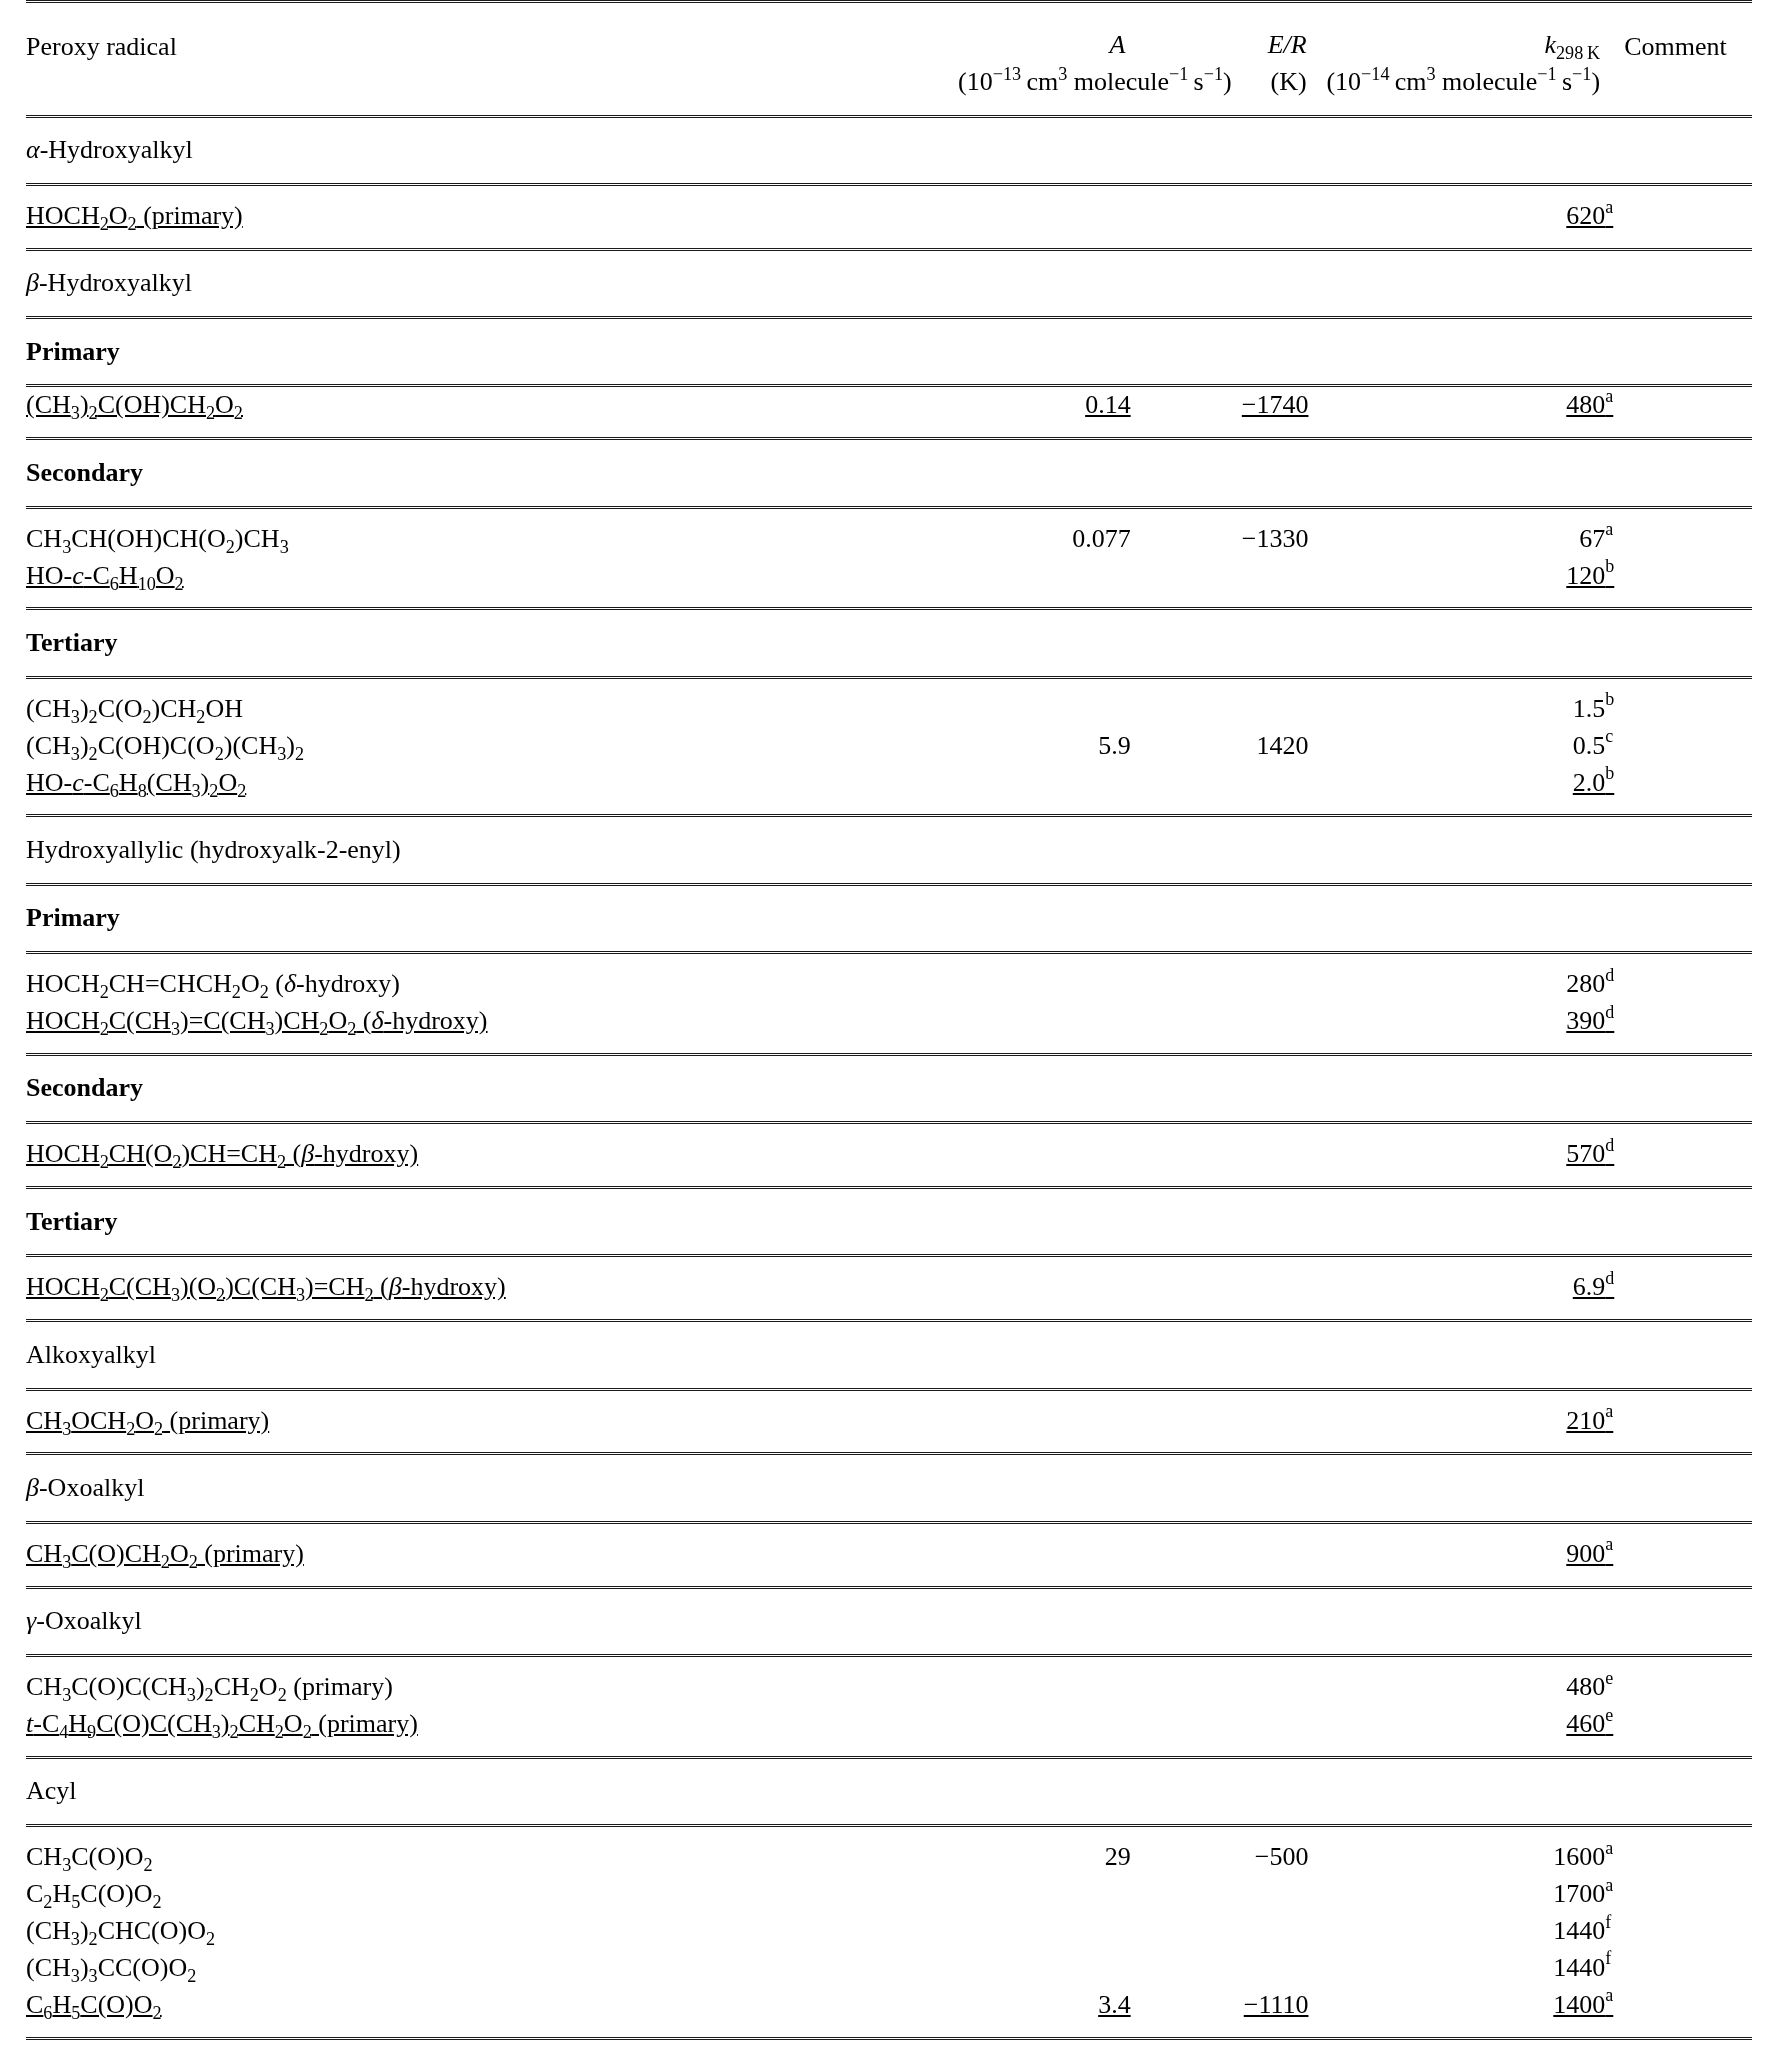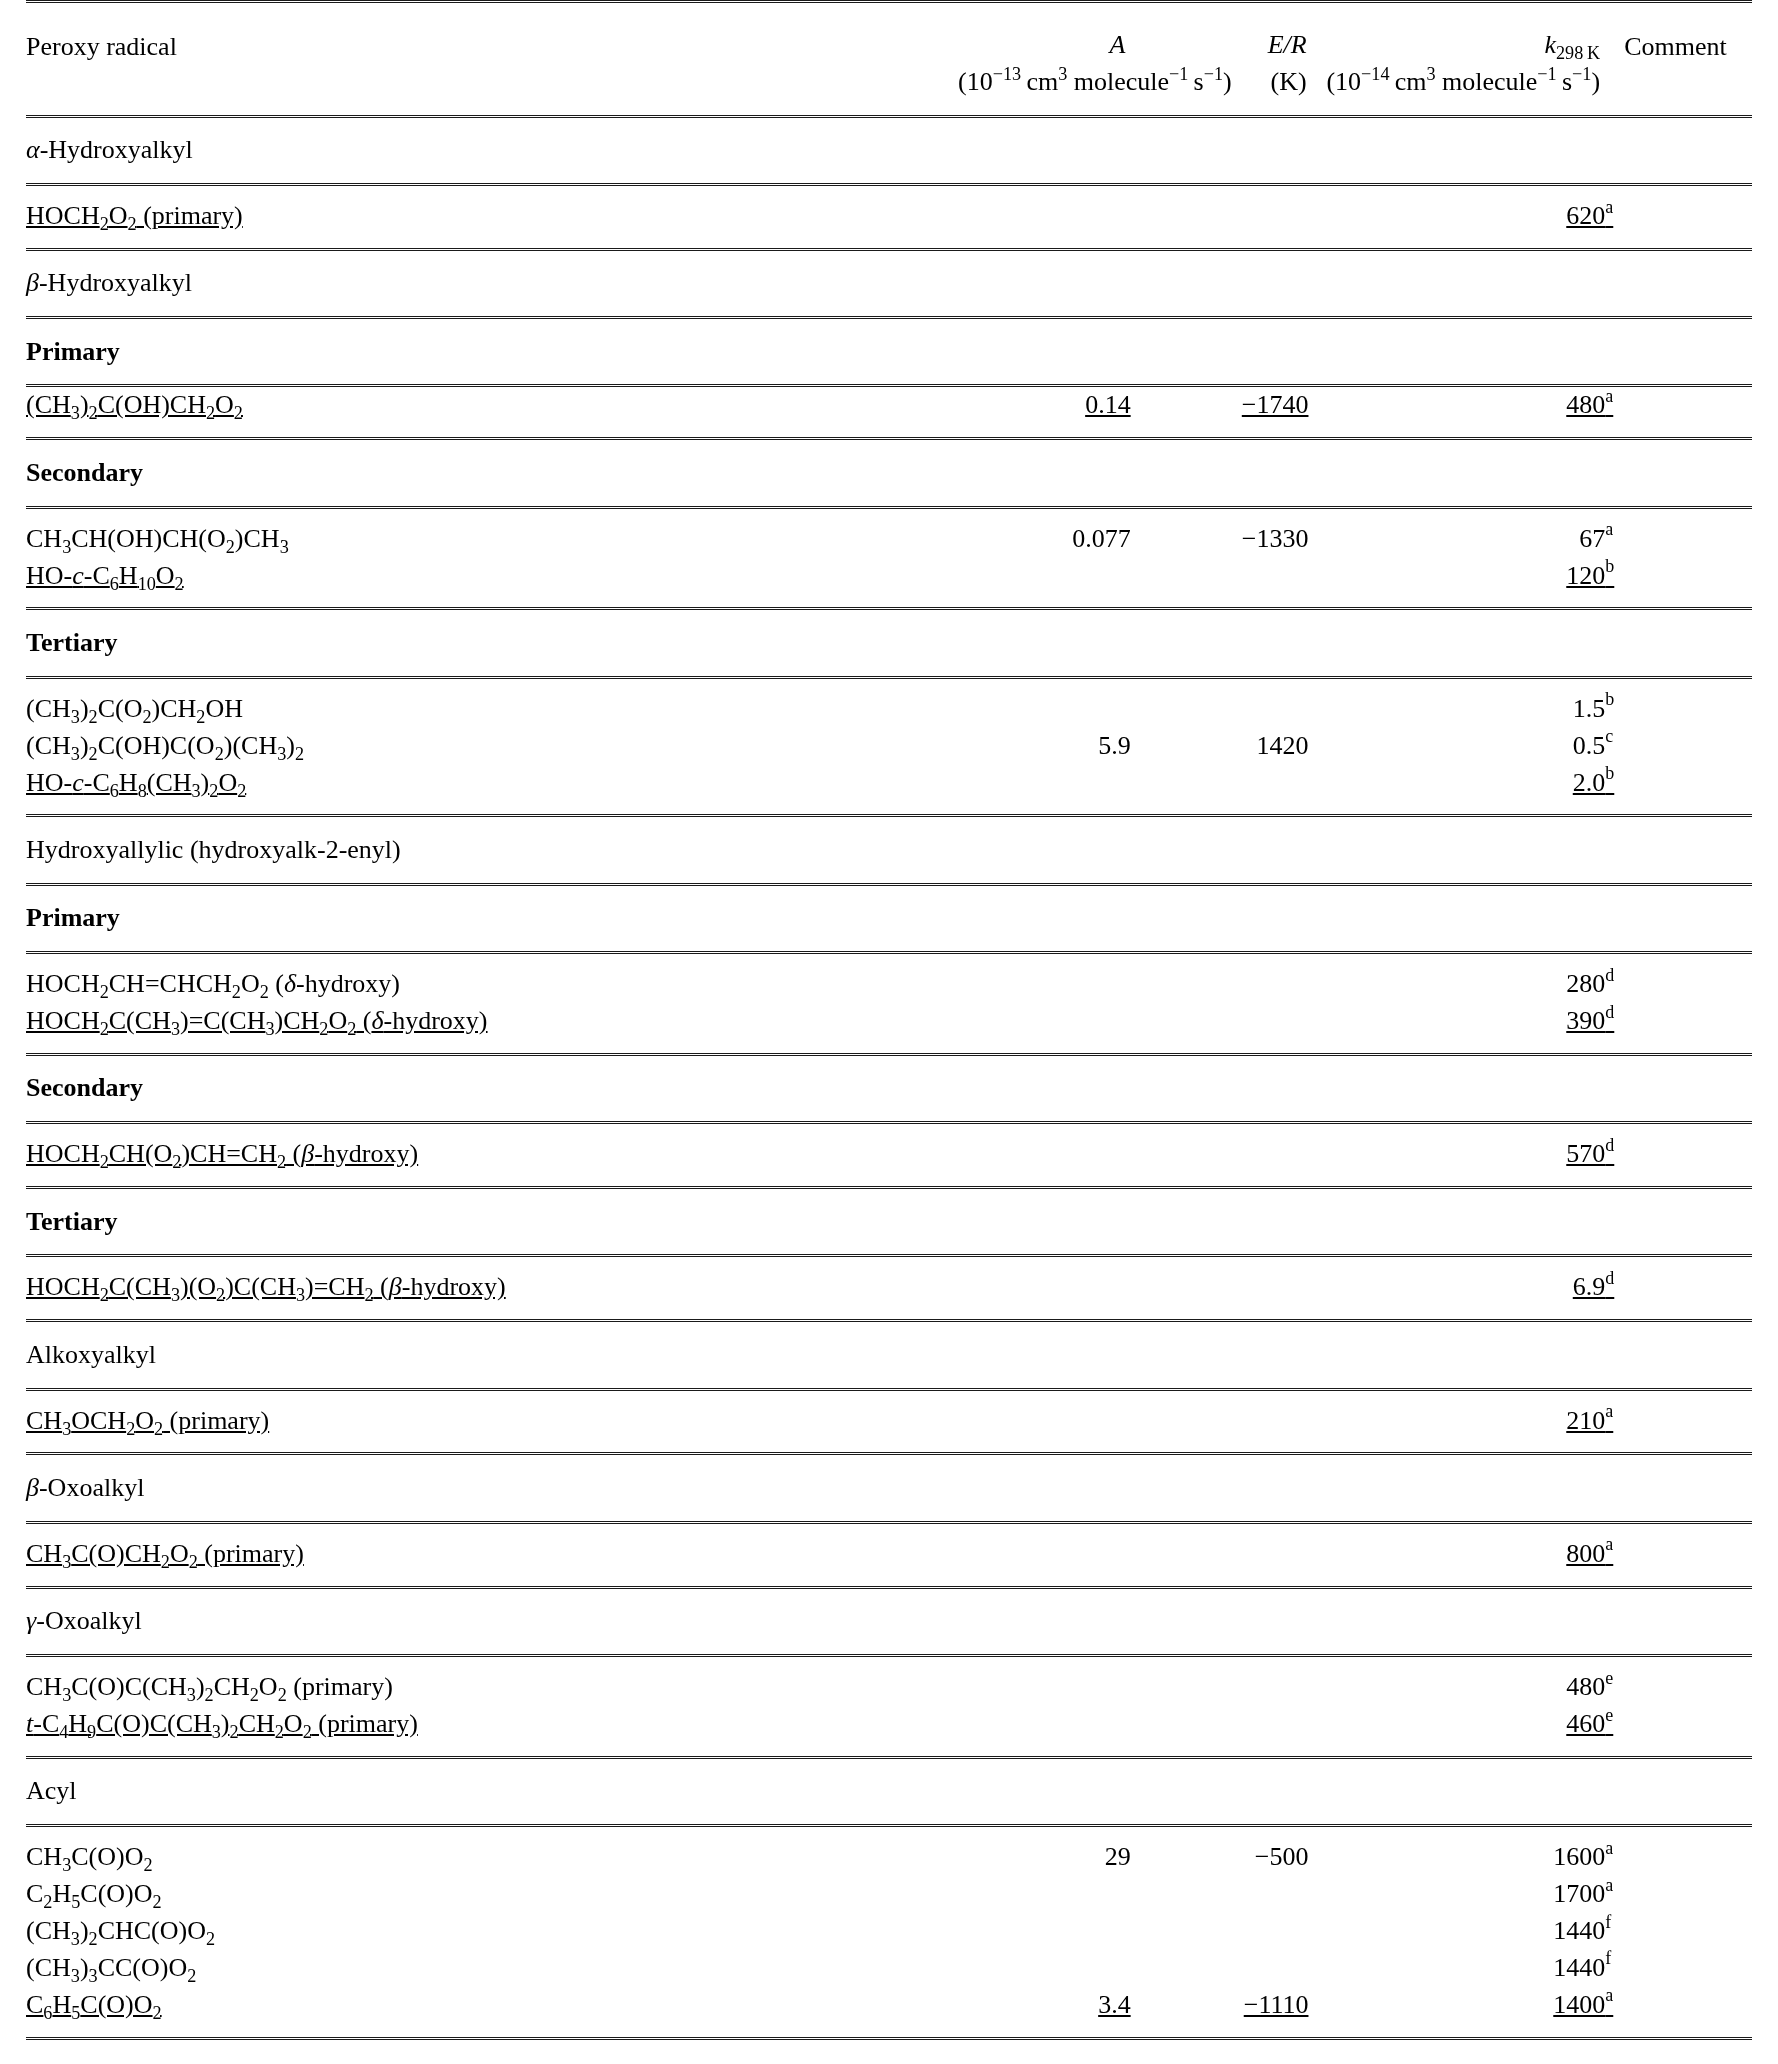--- a/index.html
+++ b/index.html
@@ -235,21 +235,21 @@
           <td class="num">210</td>
           <td class="comment"><span class="sup">a</span></td>
         </tr>
         <tr class="section-row thick-under">
           <td colspan="5" class="species"><i>β</i>-Oxoalkyl</td>
         </tr>
         <tr class="data-row first-in-block last-in-block thick-under">
           <td class="species">CH<sub>3</sub>C(O)CH<sub>2</sub>O<sub>2</sub> (primary)</td>
           <td class="num"></td>
           <td class="num er"></td>
-          <td class="num">800</td>
+          <td class="num">900</td>
           <td class="comment"><span class="sup">a</span></td>
         </tr>
         <tr class="section-row thick-under">
           <td colspan="5" class="species"><i>γ</i>-Oxoalkyl</td>
         </tr>
         <tr class="data-row first-in-block">
           <td class="species">CH<sub>3</sub>C(O)C(CH<sub>3</sub>)<sub>2</sub>CH<sub>2</sub>O<sub>2</sub> (primary)</td>
           <td class="num"></td>
           <td class="num er"></td>
           <td class="num">480</td>

